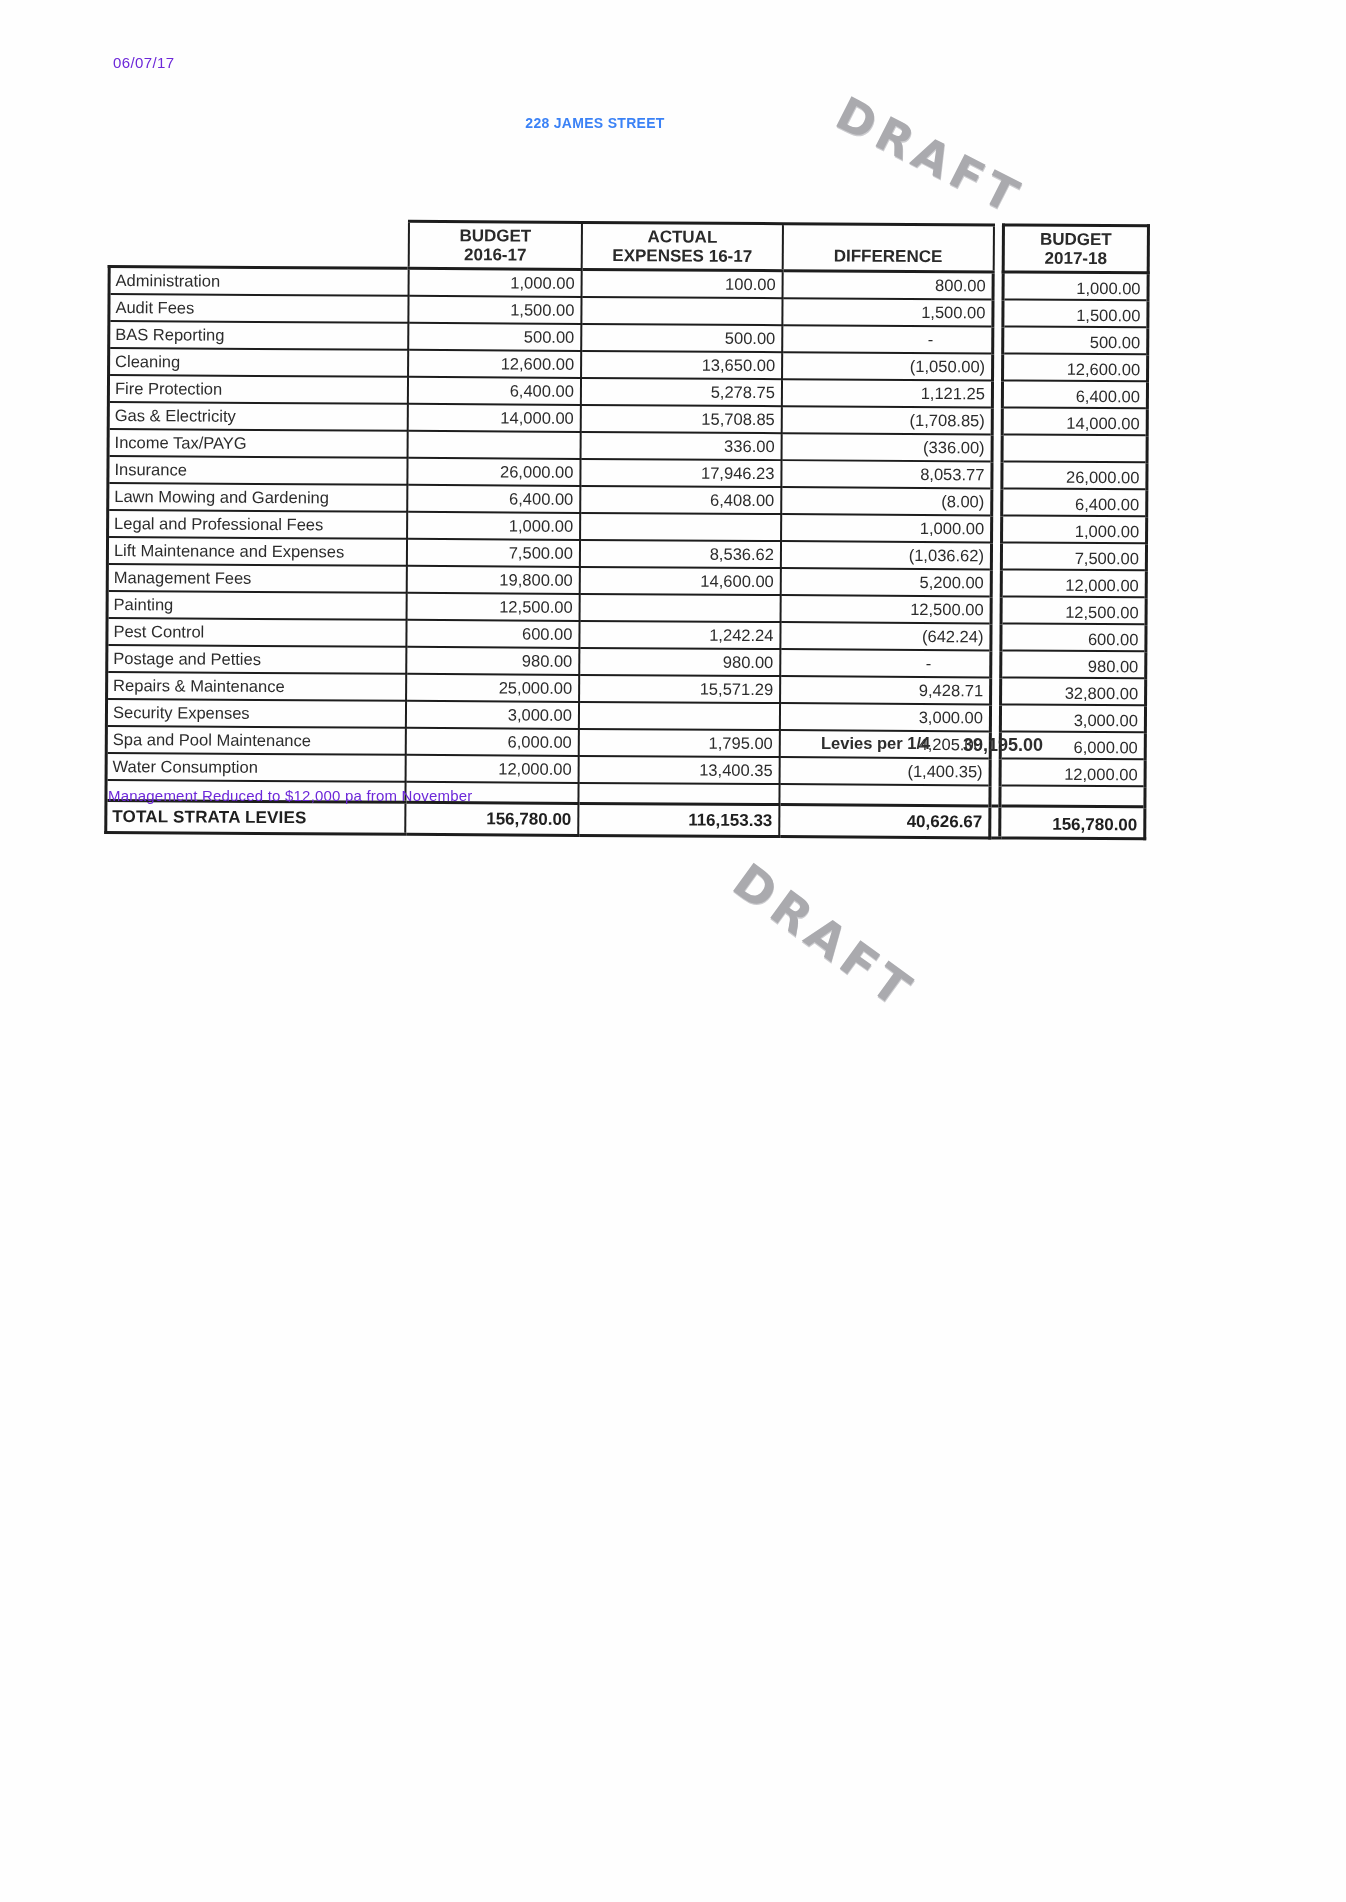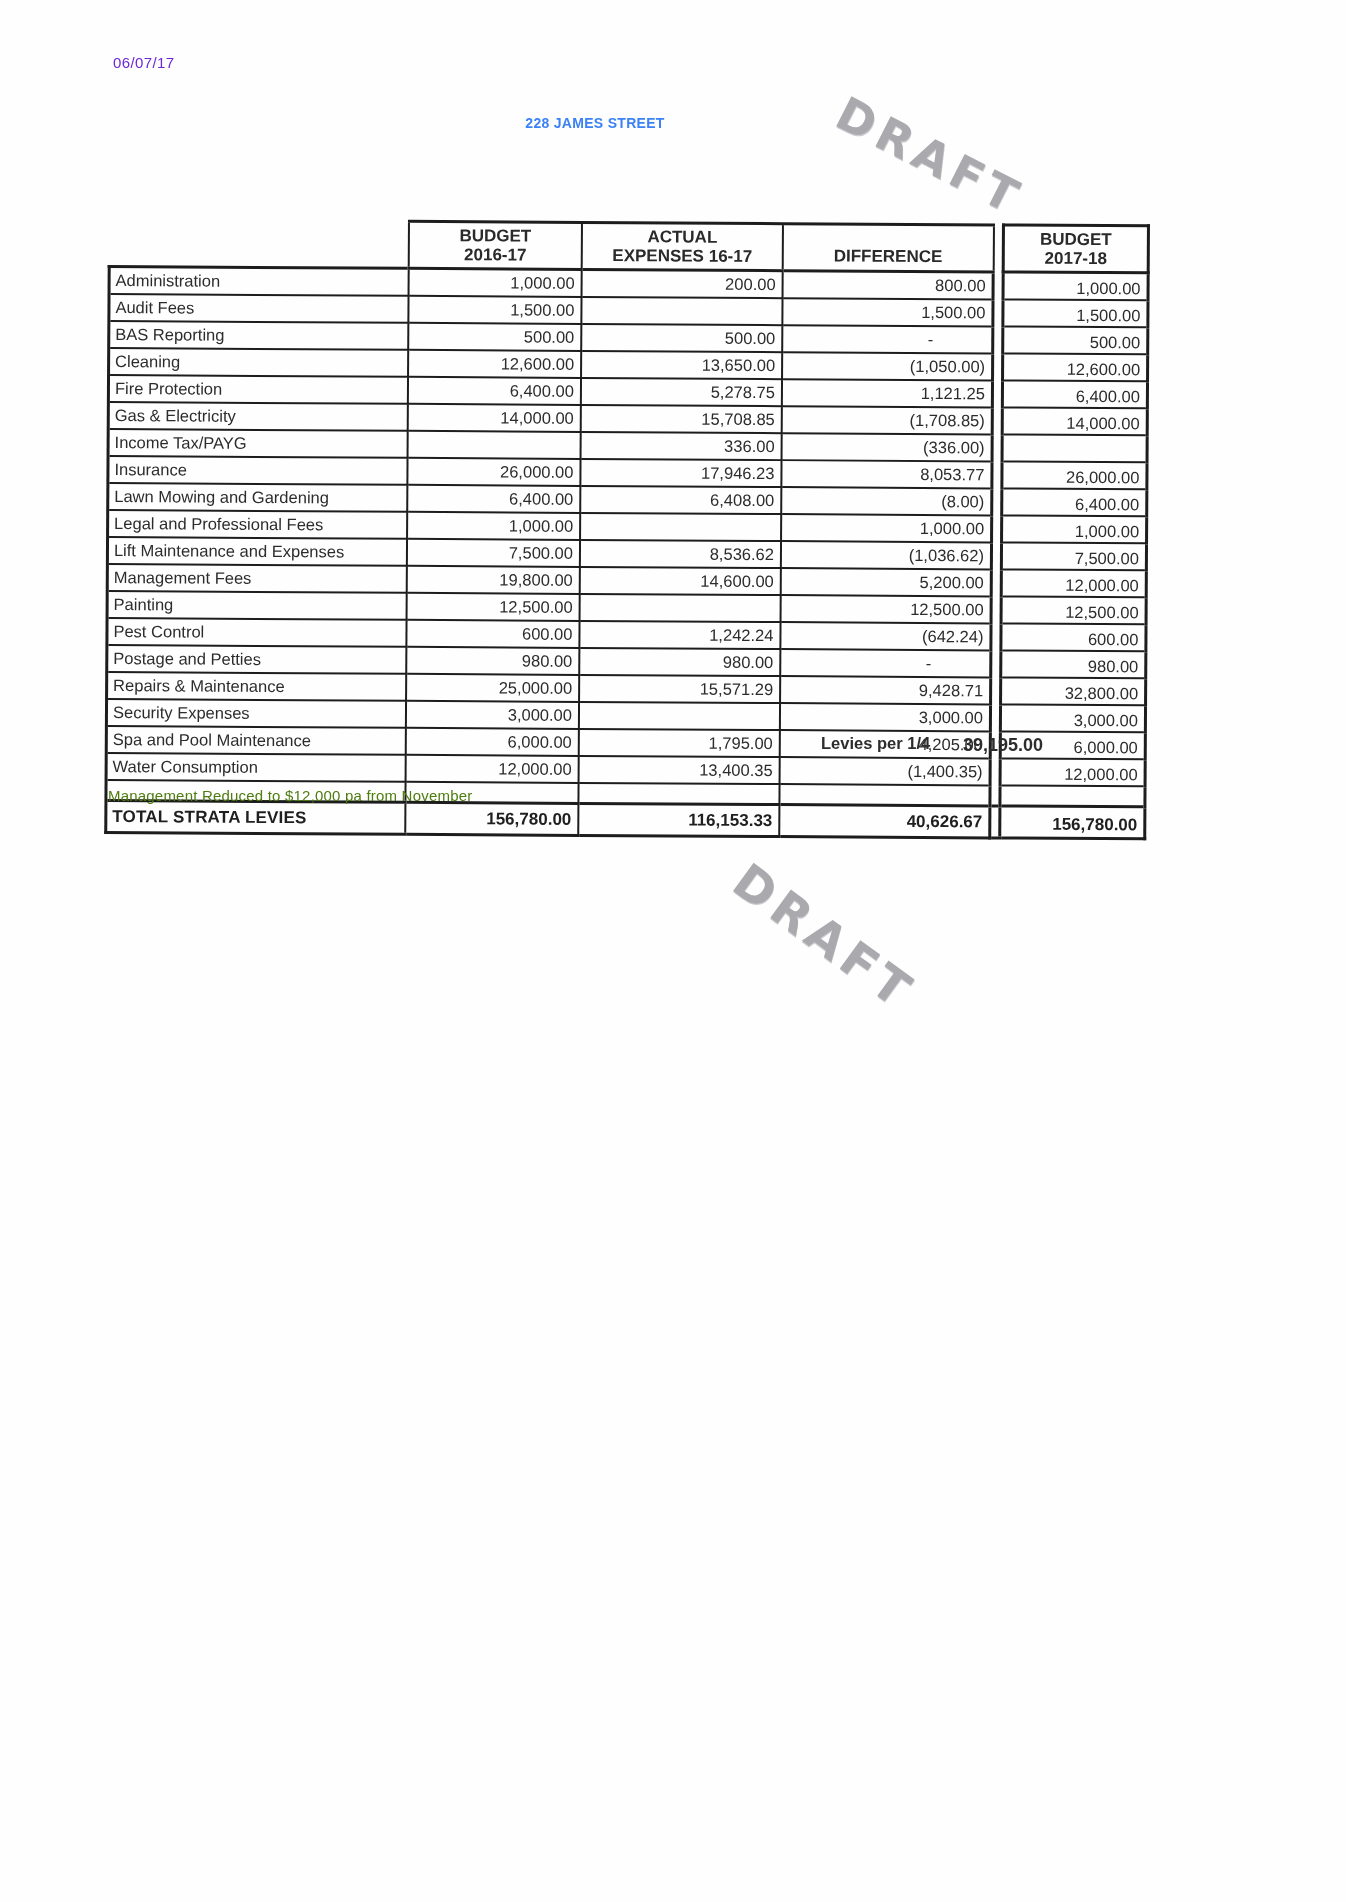--- a/index.html
+++ b/index.html
@@ -105,21 +105,21 @@
     position:absolute; left:778px; top:734px;
     font-weight:bold; font-size:16.5px; color:#2d2d2d;margin-left:43px;
   }
   .levies-value {
     position:absolute; left:955px; top:735px; width:88px;
     text-align:right; font-weight:bold; font-size:18px; color:#2d2d2d;
   }
 
   .footnote {
     position:absolute; left:108px; top:787px;
-    font-size:15px; color:#4d7c0f; letter-spacing:0.2px;
+    font-size:15px; color:#6d28d9; letter-spacing:0.2px;
   }
 </style>
 </head>
 <body>
 
 <div class="page">
 
   <div class="doc-date">06/07/17</div>
 
   <div class="doc-title">
@@ -147,21 +147,21 @@
             <span>BUDGET</span>
             <span>2017-18</span>
           </th>
         </tr>
       </thead>
       <tbody>
 
       <tr class="first">
     <td class="c-label cell-label">Administration</td>
     <td class="c-b16 cell-num">1,000.00</td>
-    <td class="c-act cell-num">200.00</td>
+    <td class="c-act cell-num">100.00</td>
     <td class="c-diff cell-num">800.00</td>
     <td class="c-gap"></td>
     <td class="c-b17 cell-num">1,000.00</td>
   </tr>
           <tr>
     <td class="c-label cell-label">Audit Fees</td>
     <td class="c-b16 cell-num">1,500.00</td>
     <td class="c-act cell-num"></td>
     <td class="c-diff cell-num">1,500.00</td>
     <td class="c-gap"></td>

